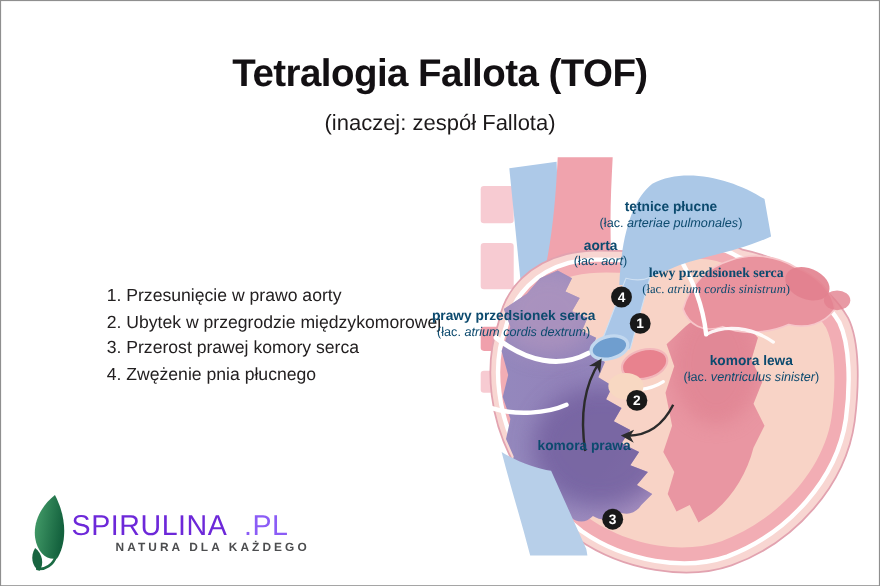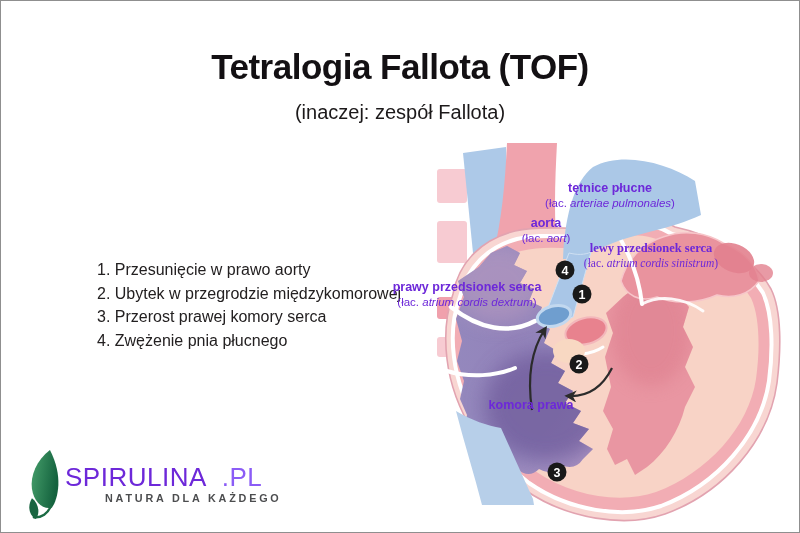--- a/index.html
+++ b/index.html
@@ -2,21 +2,21 @@
 <html><head>
 <meta charset="utf-8">
 <style>
   html,body{margin:0;padding:0;background:#fff;}
   body{font-family:"Liberation Sans","DejaVu Sans",sans-serif;}
   .frame{position:relative;width:800px;height:533px;background:#ffffff;border:1px solid #8f8f8f;box-sizing:border-box;overflow:hidden;}
   .title{position:absolute;top:46px;left:0;width:100%;text-align:center;font-size:35px;font-weight:bold;letter-spacing:-0.5px;color:#131013;}
   .subtitle{position:absolute;top:100px;left:0;width:100%;text-align:center;font-size:20px;color:#1c191a;}
   .features{position:absolute;left:96px;top:257px;font-size:16px;line-height:23.5px;color:#232021;}
   .diagram-svg{position:absolute;left:0;top:0;width:800px;height:533px;}
-  .dlabel{position:absolute;transform:translateX(-50%);text-align:center;color:#6d28d9;line-height:15px;white-space:nowrap;}
+  .dlabel{position:absolute;transform:translateX(-50%);text-align:center;color:#0c4a6e;line-height:15px;white-space:nowrap;}
   .dlabel .l1{font-size:12.5px;font-weight:bold;}
   .dlabel .l2{font-size:11.5px;}
   .dlabel .l2 i{font-style:italic;}
   .marker{position:absolute;width:19px;height:19px;border-radius:50%;background:#191919;color:#fff;font-size:12.5px;font-weight:bold;display:flex;align-items:center;justify-content:center;transform:translate(-50%,-50%);}
   .logo{position:absolute;left:26px;top:446px;width:230px;height:75px;}
   .logo-leaf{position:absolute;left:0;top:2px;width:44px;height:72px;}
   .logo-brand{position:absolute;left:38px;top:15px;font-size:26px;letter-spacing:0.5px;white-space:nowrap;}
   .logo-brand .brand{color:#6d28d9;}
   .logo-brand .tld{color:#8b5cf6;margin-left:15px;}
   .logo-tagline{position:absolute;left:40px;top:45px;font-size:10.8px;font-weight:bold;letter-spacing:2.8px;color:#4c4d4f;white-space:nowrap;margin-left:38px;}
@@ -134,20 +134,24 @@
     <div class="l2"><span>(łac. </span><i>aort</i><span>)</span></div>
   </div>
   <div class="dlabel" style="left:650px;top:240px;font-family:Liberation Serif, serif;">
     <div class="l1">lewy przedsionek serca</div>
     <div class="l2"><span>(łac. </span><i>atrium cordis sinistrum</i><span>)</span></div>
   </div>
   <div class="dlabel" style="left:466px;top:279px;">
     <div class="l1">prawy przedsionek serca</div>
     <div class="l2"><span>(łac. </span><i>atrium cordis dextrum</i><span>)</span></div>
   </div>
+  <div class="dlabel" style="left:682px;top:320px;">
+    <div class="l1">komora lewa</div>
+    <div class="l2"><span>(łac. </span><i>ventriculus sinister</i><span>)</span></div>
+  </div>
   <div class="dlabel" style="left:530px;top:397px;">
     <div class="l1">komora prawa</div>
   </div>
 
   <div class="marker" style="left:581px;top:293px;">1</div>
   <div class="marker" style="left:578px;top:363px;">2</div>
   <div class="marker" style="left:556px;top:471px;">3</div>
   <div class="marker" style="left:564px;top:269px;">4</div>
 
   <div class="logo">

